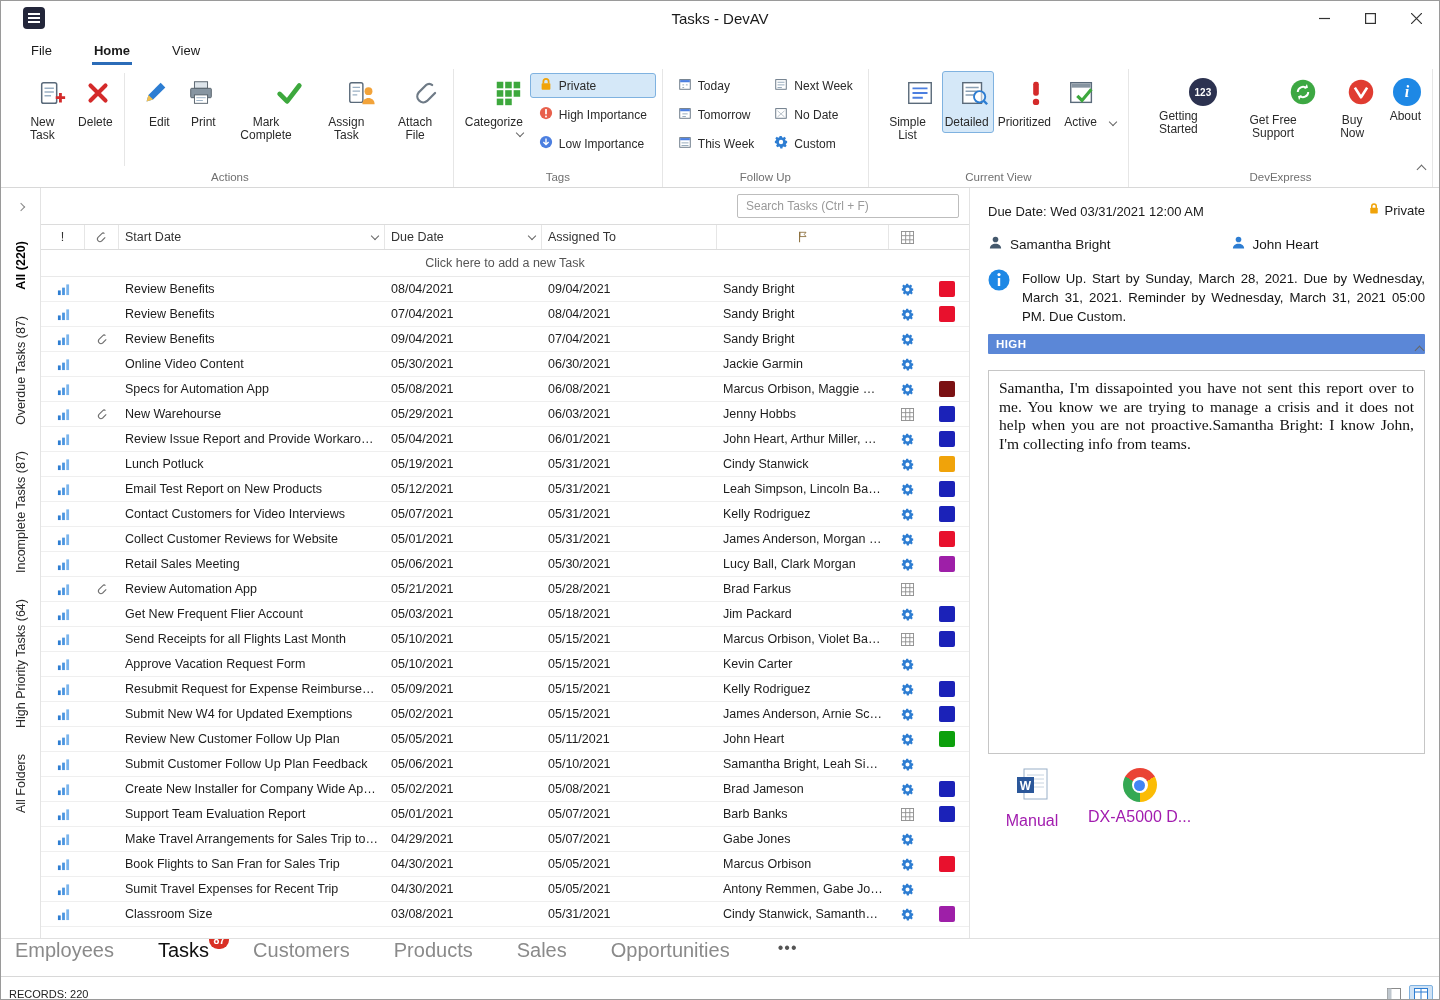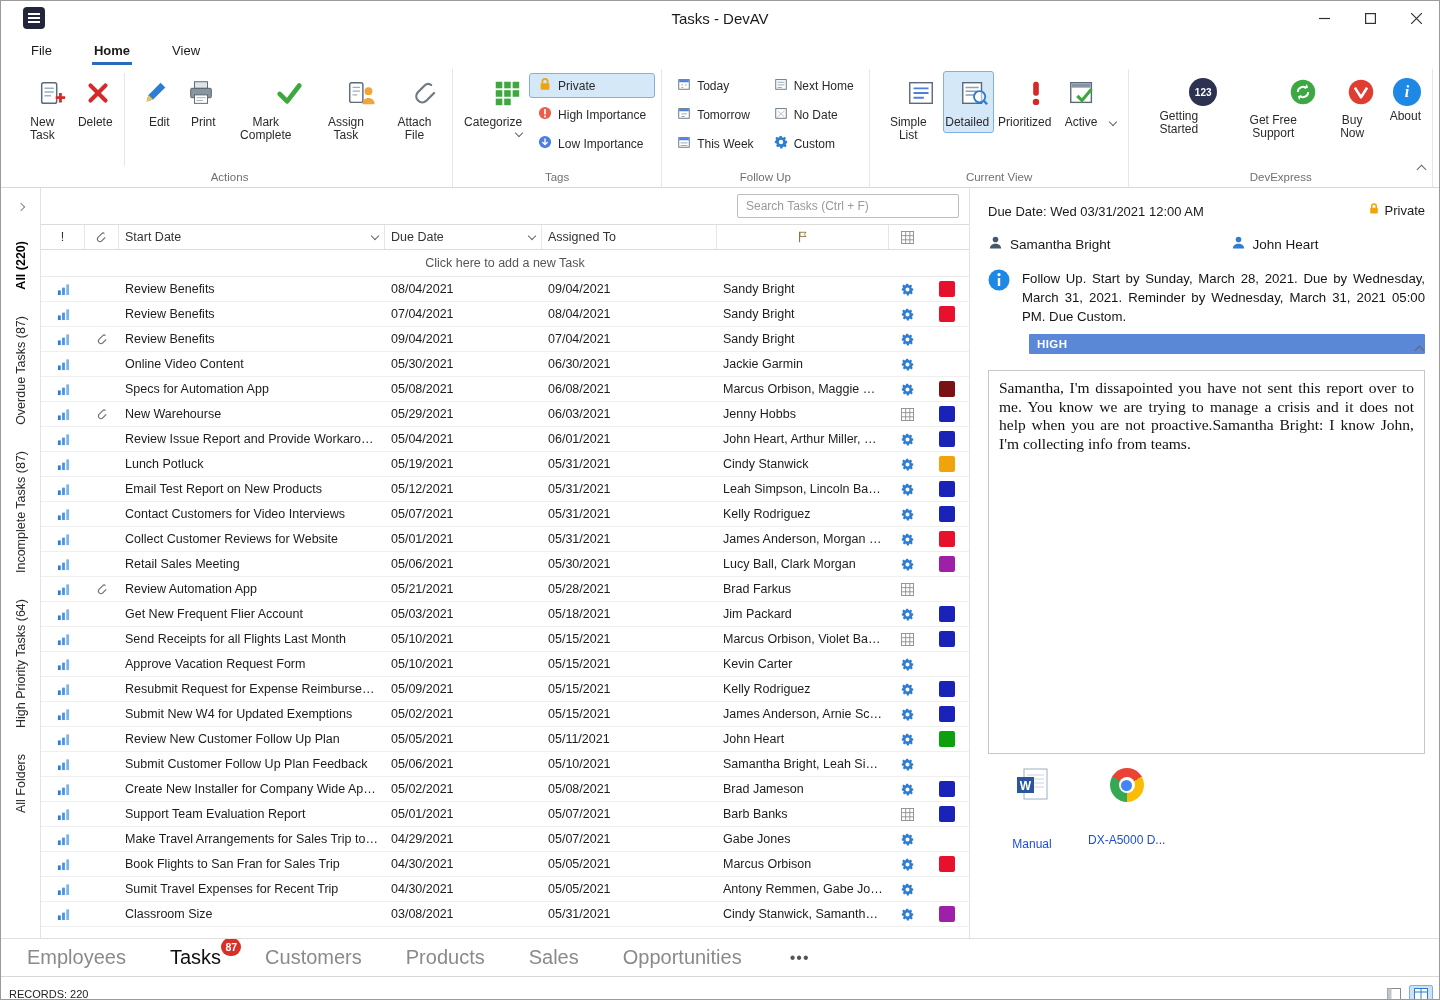--- a/index.html
+++ b/index.html
@@ -86,27 +86,27 @@
   .persons { display:flex; margin-top:16px; align-items:center;gap:48px; }
   .person { flex:1; display:flex; align-items:center; gap:7px; font-size:13.5px; color:#1a1a1a; }
   .detail-collapse { position:absolute; right:16px; top:152px; cursor:pointer; }
   .info-row { display:flex; gap:12px; margin-top:16px; }
   .info-icon { width:22px; height:22px; flex:0 0 auto; }
   .info-text { font-size:13.2px; line-height:19px; color:#141414; text-align:justify; }
   .priority-bar { height:20px; margin-top:8px; color:#fff; font-size:11.5px; font-weight:bold; letter-spacing:.4px; line-height:20px; padding-left:8px; border-radius:1px; }
   .desc { margin-top:16px; height:384px; border:1px solid #c6c6c6; padding:8px 10px; font-family:"Liberation Serif",serif; font-size:15.5px; line-height:18.5px; color:#111; text-align:justify; overflow:hidden; cursor:text; }
   .attachments { display:flex; gap:26px; margin-top:14px; padding-left:14px; }
   .attachment { display:flex; flex-direction:column; align-items:center; gap:6px; cursor:pointer; min-width:60px; }
-  .attachment .aname { font-size:12px; color:#1d4ed8; white-space:nowrap;margin-top:25px; }
+  .attachment .aname { font-size:16px; color:#a21caf; white-space:nowrap; }
   .chrome-icon { width:34px; height:34px; border-radius:50%; background:conic-gradient(from -60deg,#ea4335 0 120deg,#fbbc05 120deg 240deg,#34a853 240deg 360deg); position:relative; }
   .chrome-icon::before { content:""; position:absolute; inset:9px; border-radius:50%; background:#fff; }
   .chrome-icon::after { content:""; position:absolute; inset:11.5px; border-radius:50%; background:#4285f4; }
 
   
-  .bottom-bar { height:38px; border-top:1px solid #e0e0e0; display:flex; align-items:center; padding-left:26px; flex:0 0 auto; overflow:hidden; }
+  .bottom-bar { height:38px; border-top:1px solid #e0e0e0; display:flex; align-items:flex-start; padding-left:14px; flex:0 0 auto; overflow:hidden; }
   .tabs-list { display:flex; align-items:center; gap:44px; }
   .tab { font-size:20px; color:#8a8a8a; cursor:pointer; position:relative; white-space:nowrap; }
   .tab[data-active="true"] { color:#0f0f0f; }
   .tab-badge { position:absolute; top:-8px; right:-20px; min-width:18px; height:18px; border-radius:9px; background:#d93025; color:#fff; font-size:10.5px; font-weight:bold; display:flex; align-items:center; justify-content:center; padding:0 4px; }
   .tab-badge:empty { display:none; }
   .tabs-overflow { font-size:16px; color:#555; margin-left:48px; cursor:pointer; letter-spacing:1px; }
 
   
   .statusbar { height:23px; border-top:1px solid #d8d8d8; display:flex; align-items:center; padding:12px 6px 0 8px; flex:0 0 auto; }
   .records { font-size:11px; color:#222; }
@@ -280,21 +280,21 @@
                 </svg></span>
             <span>This Week</span>
           </div>
         </div>
         <div class="scol">
           <div class="sbtn">
             <span><svg width="14" height="14" viewBox="0 0 16 16">
                   <rect x="2" y="3" width="12" height="11" fill="#fff" stroke="#5a6a7a"></rect>
                   <path d="M4 6h8M4 9h8M4 12h5" stroke="#8aa0b4"></path>
                 </svg></span>
-            <span>Next Home</span>
+            <span>Next Week</span>
           </div>
           <div class="sbtn">
             <span><svg width="14" height="14" viewBox="0 0 16 16">
                   <rect x="2" y="3" width="12" height="11" fill="#fff" stroke="#5a6a7a"></rect>
                   <path d="M4 5.5l8 7M12 5.5l-8 7" stroke="#b0bac4"></path>
                 </svg></span>
             <span>No Date</span>
           </div>
           <div class="sbtn">
             <span><svg width="14" height="14" viewBox="0 0 16 16">
@@ -1253,21 +1253,21 @@
       </div>
       <span class="detail-collapse"><i class="caret-up"></i></span>
       <div class="info-row">
         <span class="info-icon"><svg width="22" height="22" viewBox="0 0 22 22">
               <circle cx="11" cy="11" r="10.5" fill="#1e88e5"></circle>
               <rect x="9.8" y="9" width="2.4" height="8" fill="#fff"></rect>
               <circle cx="11" cy="5.6" r="1.6" fill="#fff"></circle>
             </svg></span>
         <p class="info-text">Follow Up. Start by Sunday, March 28, 2021. Due by Wednesday, March 31, 2021. Reminder by Wednesday, March 31, 2021 05:00 PM. Due Custom.</p>
       </div>
-      <div class="priority-bar" style="background: rgb(91, 135, 215); margin-left: 41px;">HIGH</div>
+      <div class="priority-bar" style="background: rgb(91, 135, 215);">HIGH</div>
       <div class="desc">Samantha, I'm dissapointed you have not sent this report over to me. You know we are trying to manage a crisis and it does not help when you are not proactive.Samantha Bright: I know John, I'm collecting info from teams.</div>
       <div class="attachments">
         <span class="attachment">
           <span><svg width="32" height="34" viewBox="0 0 32 34">
                 <rect x="8" y="1" width="23" height="30" fill="#fff" stroke="#9ab0c8"></rect>
                 <path d="M11 7h17M11 11h17M11 15h17M11 19h17" stroke="#c8d4e0"></path>
                 <rect x="1" y="9" width="17" height="16" fill="#2b579a"></rect>
                 <text x="9.5" y="21.5" fill="#fff" font-size="12" font-weight="bold" font-family="Liberation Sans, sans-serif" text-anchor="middle">W</text>
               </svg></span>
           <span class="aname">Manual</span>

